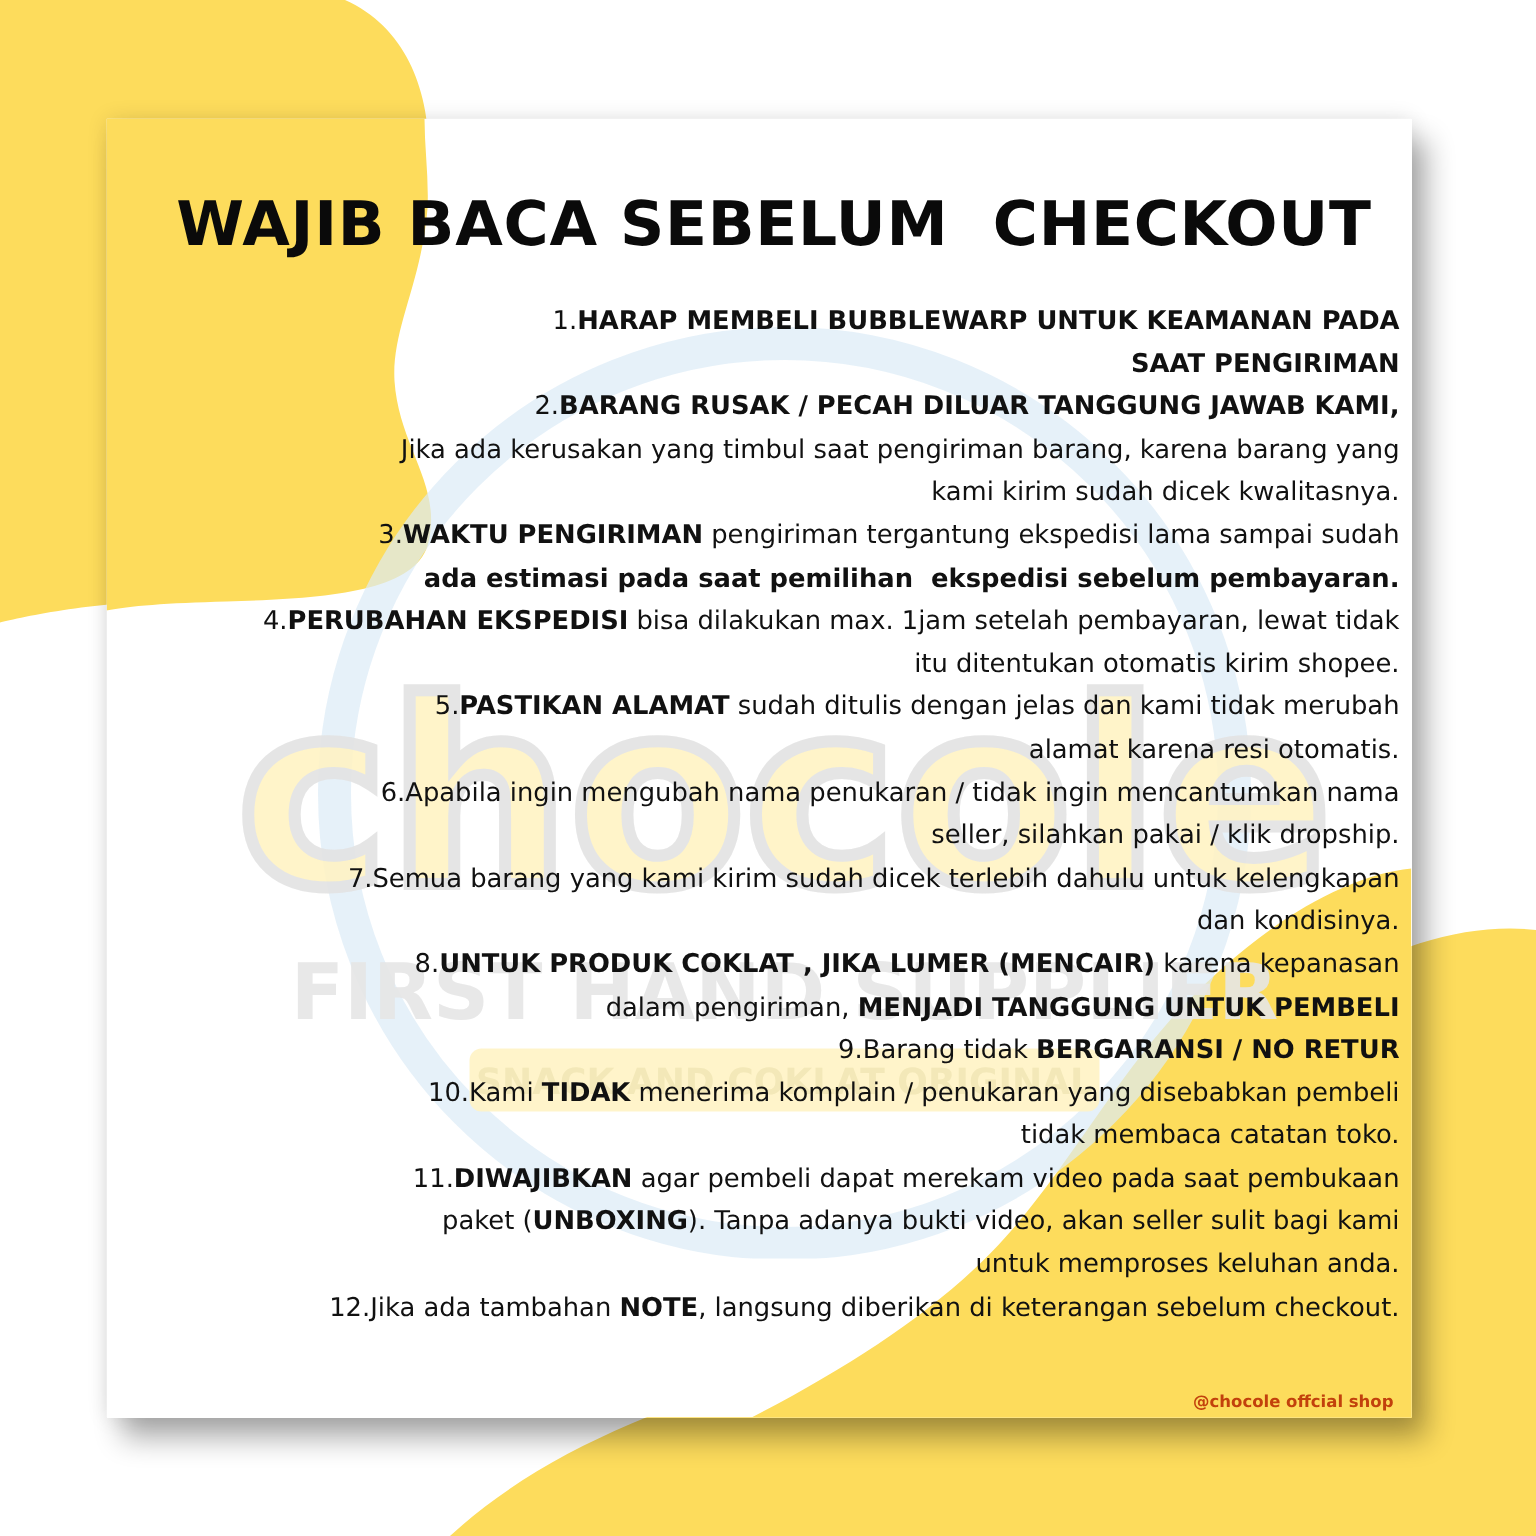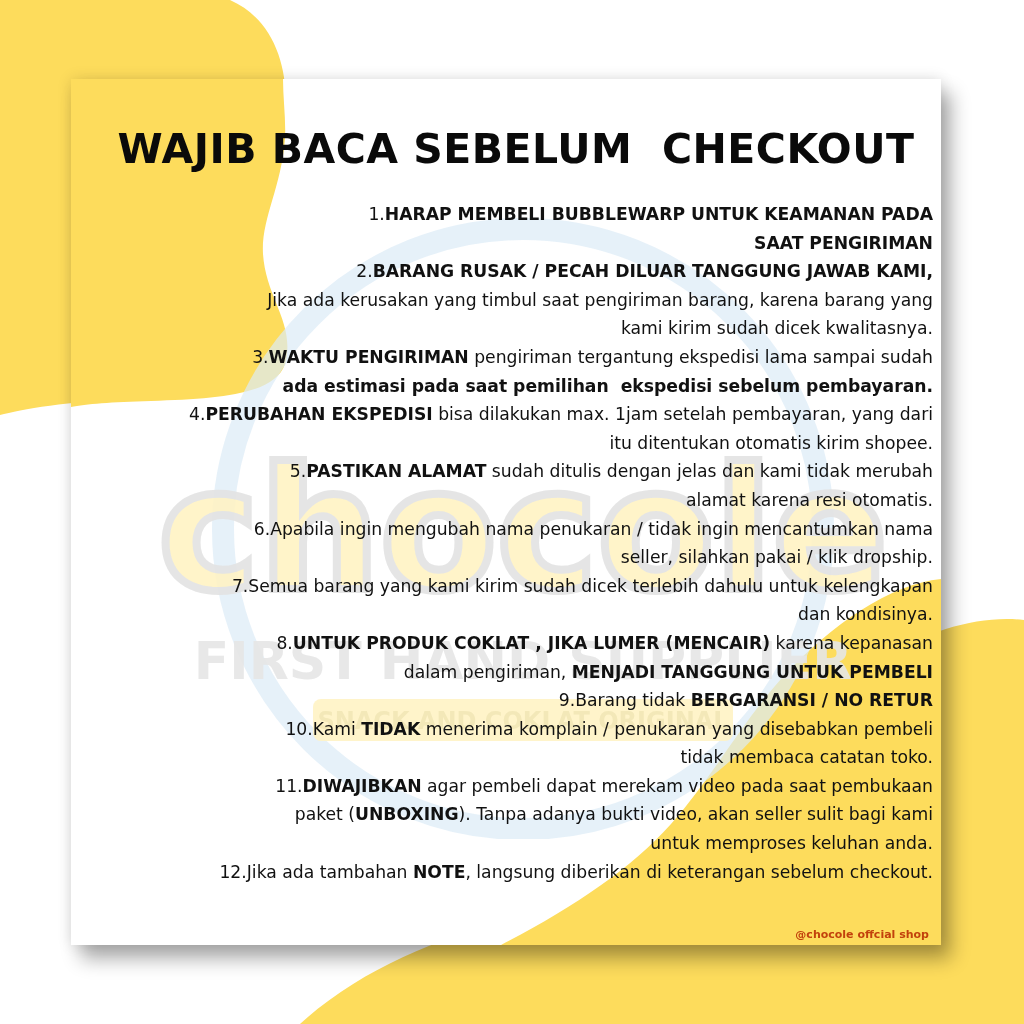--- a/index.html
+++ b/index.html
@@ -150,21 +150,21 @@
           <div class="rule">
             <span class="line"><span class="num" style="width: 40px;">2.</span><span class="b">BARANG RUSAK / PECAH DILUAR TANGGUNG JAWAB KAMI,</span></span>
             <span class="line" style="padding-left: 38px;"><span>Jika ada kerusakan yang timbul saat pengiriman barang, karena barang yang</span></span>
             <span class="line" style="padding-left: 38px;"><span>kami kirim sudah dicek kwalitasnya.</span></span>
           </div>
           <div class="rule">
             <span class="line"><span class="num" style="width: 34px;">3.</span><span class="b">WAKTU PENGIRIMAN</span><span> pengiriman tergantung ekspedisi lama sampai sudah</span></span>
             <span class="line" style="padding-left: 40px; font-weight: bold;"><span>ada estimasi pada saat pemilihan  ekspedisi sebelum pembayaran.</span></span>
           </div>
           <div class="rule">
-            <span class="line"><span class="num" style="width: 34px;">4.</span><span class="b">PERUBAHAN EKSPEDISI</span><span> bisa dilakukan max. 1jam setelah pembayaran, yang dari</span></span>
+            <span class="line"><span class="num" style="width: 34px;">4.</span><span class="b">PERUBAHAN EKSPEDISI</span><span> bisa dilakukan max. 1jam setelah pembayaran, lewat tidak</span></span>
             <span class="line" style="padding-left: 40px;"><span>itu ditentukan otomatis kirim shopee.</span></span>
           </div>
           <div class="rule">
             <span class="line"><span class="num" style="width: 34px;">5.</span><span class="b">PASTIKAN ALAMAT</span><span> sudah ditulis dengan jelas dan kami tidak merubah</span></span>
             <span class="line" style="padding-left: 38px;"><span>alamat karena resi otomatis.</span></span>
           </div>
           <div class="rule">
             <span class="line"><span class="num" style="width: 34px;">6.</span><span>Apabila ingin mengubah nama penukaran / tidak ingin mencantumkan nama</span></span>
             <span class="line" style="padding-left: 38px;"><span>seller, silahkan pakai / klik dropship.</span></span>
           </div>

